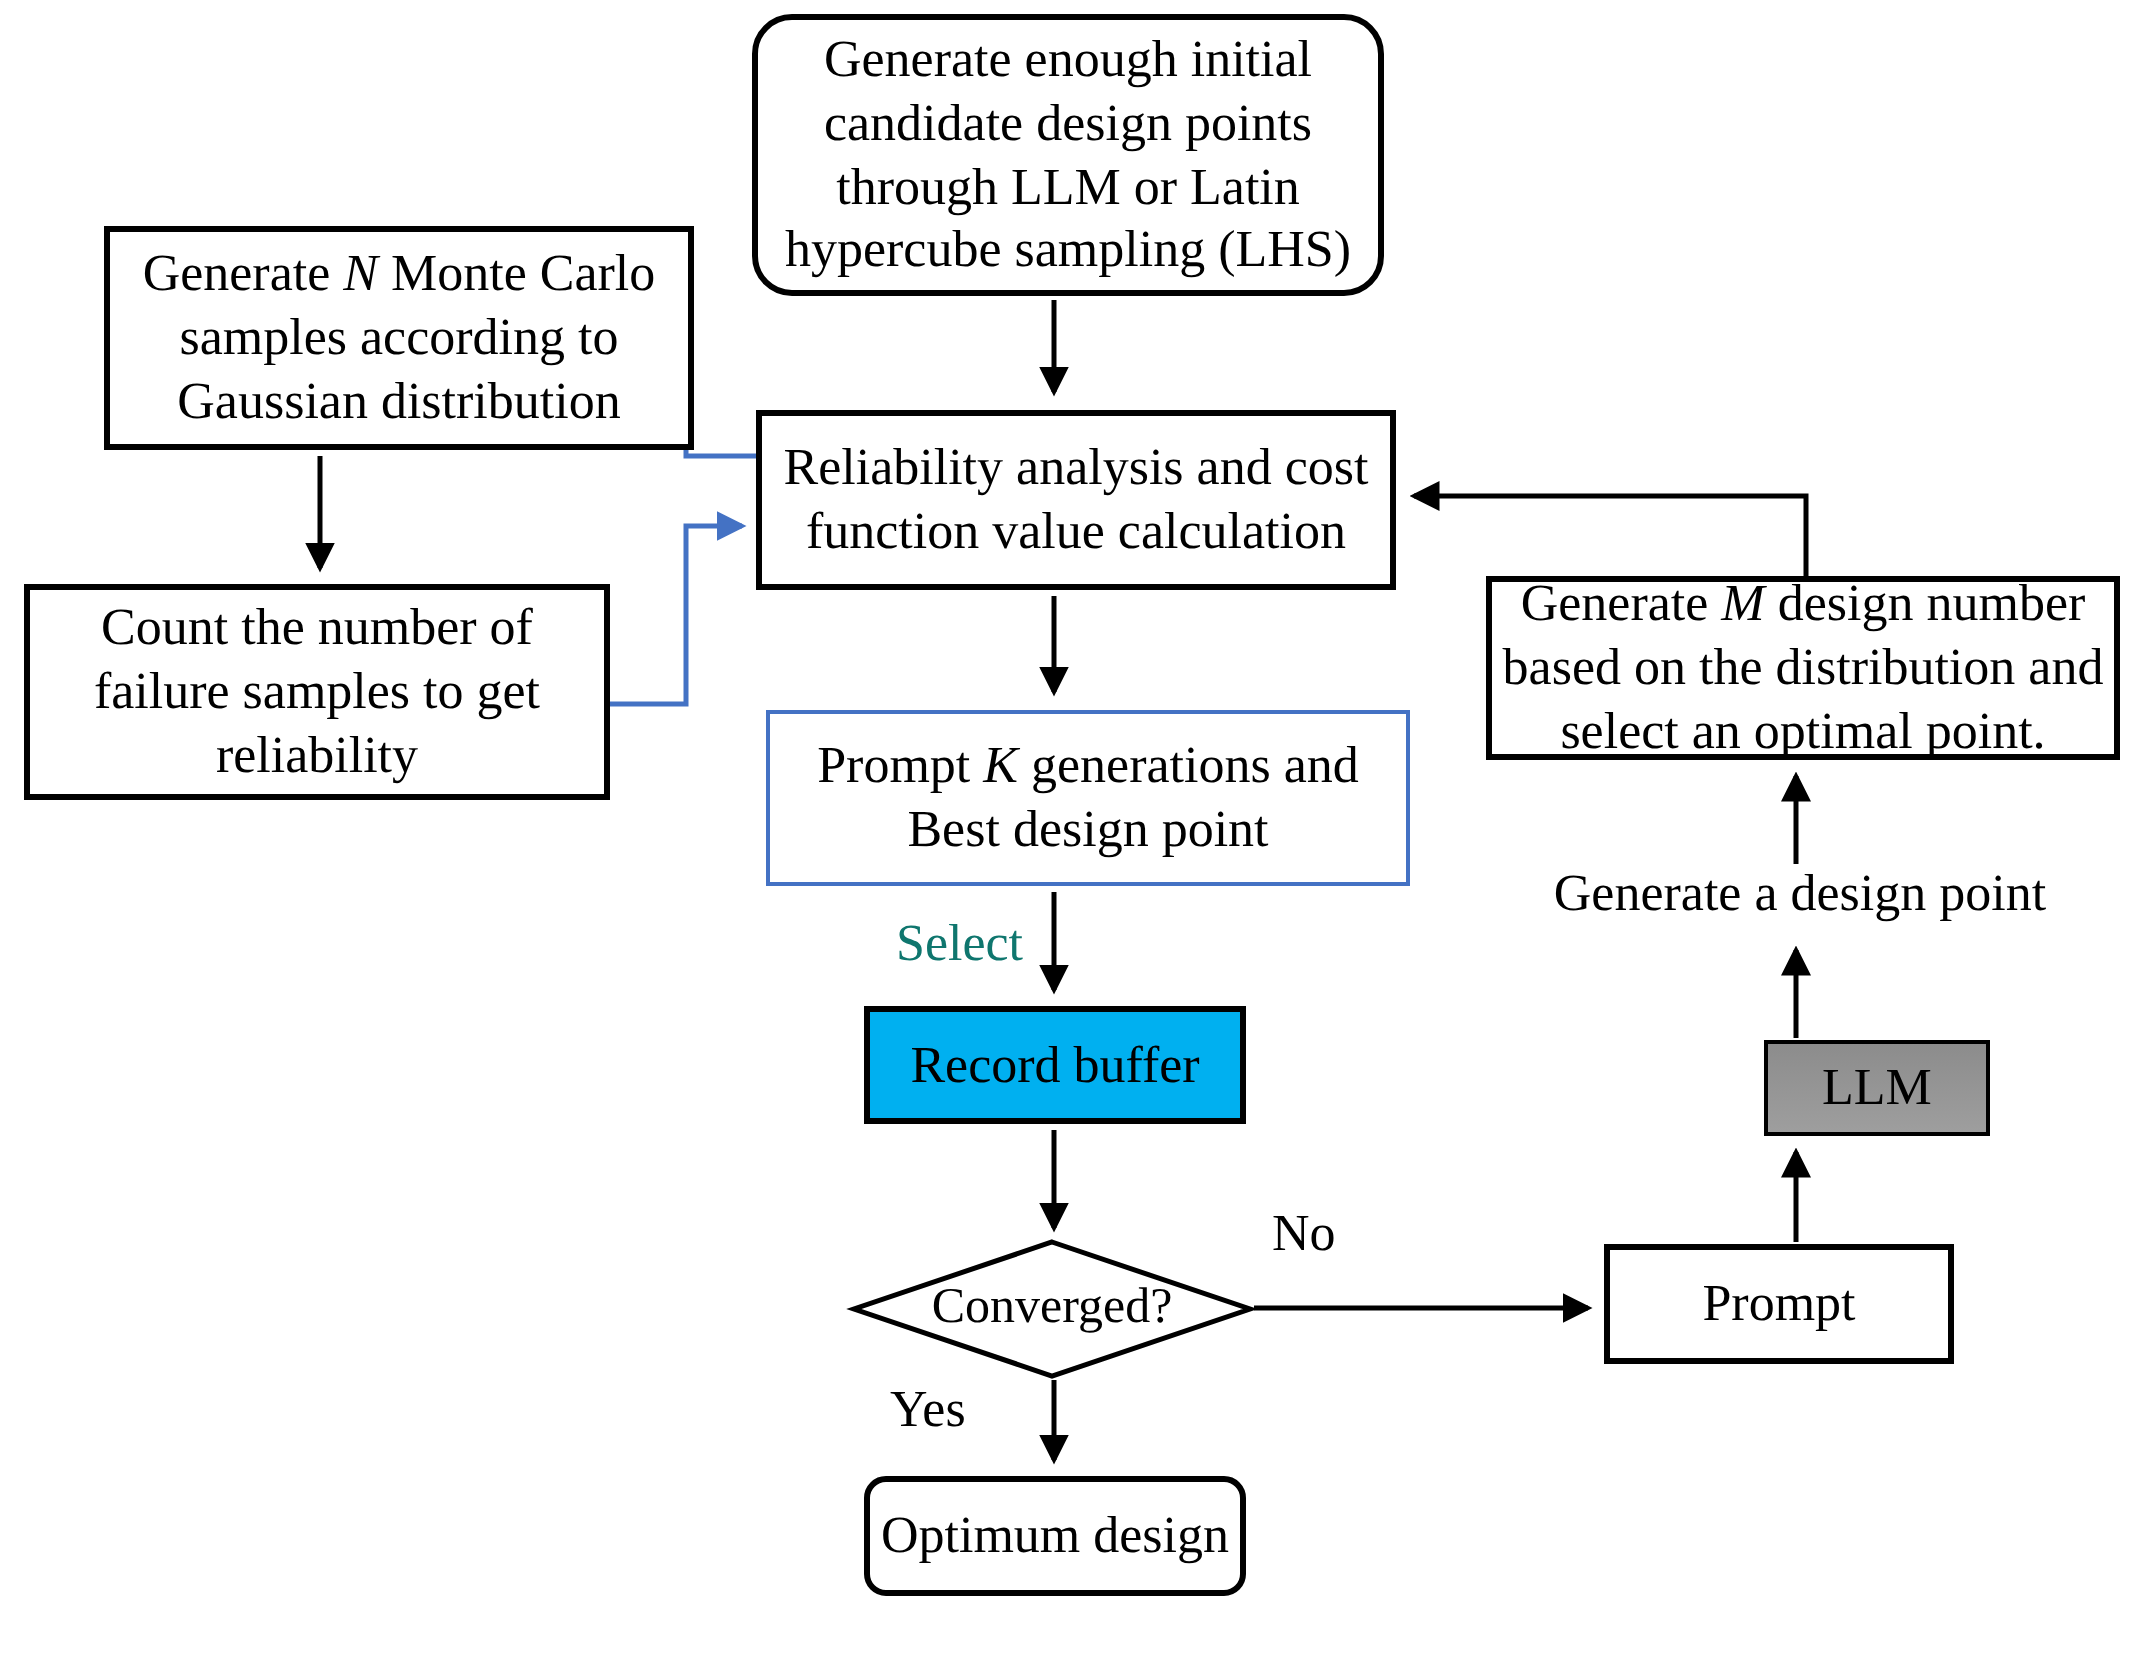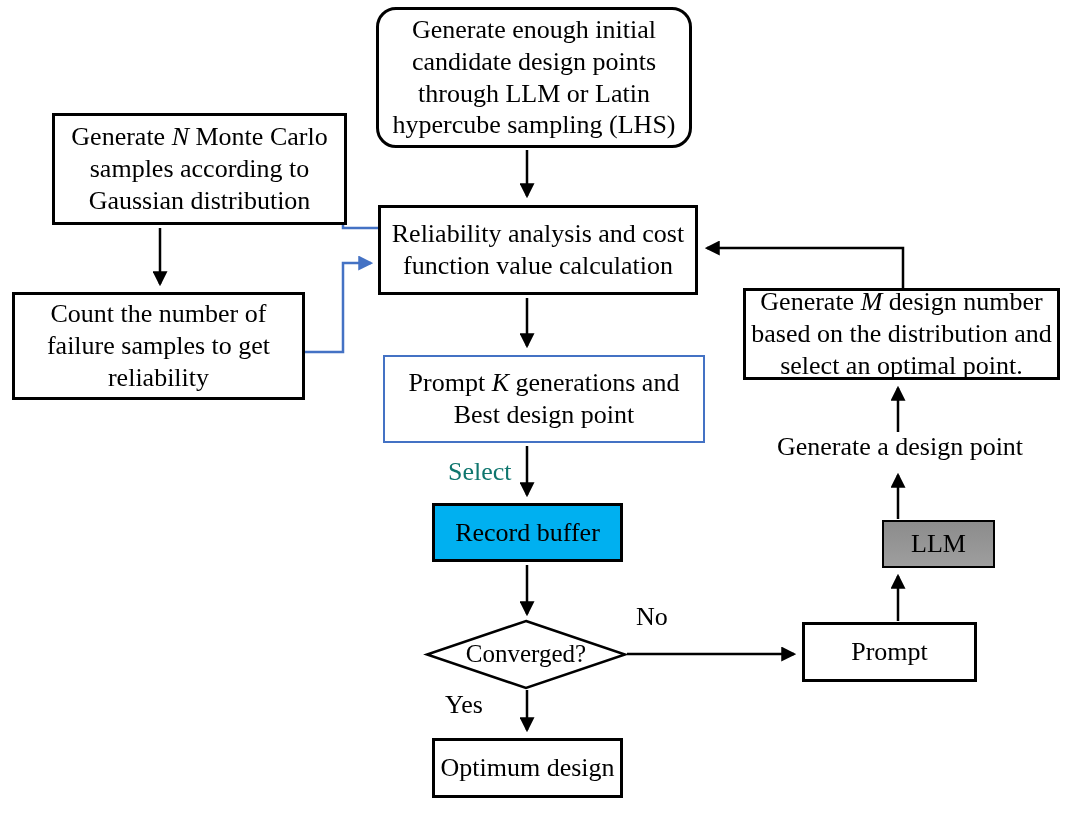--- a/index.html
+++ b/index.html
@@ -121,21 +121,21 @@
   </div>
 
   <div class="node cyan-fill" style="left:432px; top:503px; width:191px; height:59px;">
     <span>Record buffer</span>
   </div>
 
   <div class="node diamond-text" style="left:427px; top:621px; width:198px; height:67px; font-size:25px;">
     <span>Converged?</span>
   </div>
 
-  <div class="node" style="left:432px; top:738px; width:191px; height:60px;">
+  <div class="node" style="left:432px; top:738px; width:191px; height:60px;border-radius:11px;">
     <span>Optimum design</span>
   </div>
 
   <div class="node" style="left:802px; top:622px; width:175px; height:60px;">
     <span>Prompt</span>
   </div>
 
   <div class="node gray-fill" style="left:842px; top:520px; width:113px; height:48px;">
     <span>LLM</span>
   </div>

